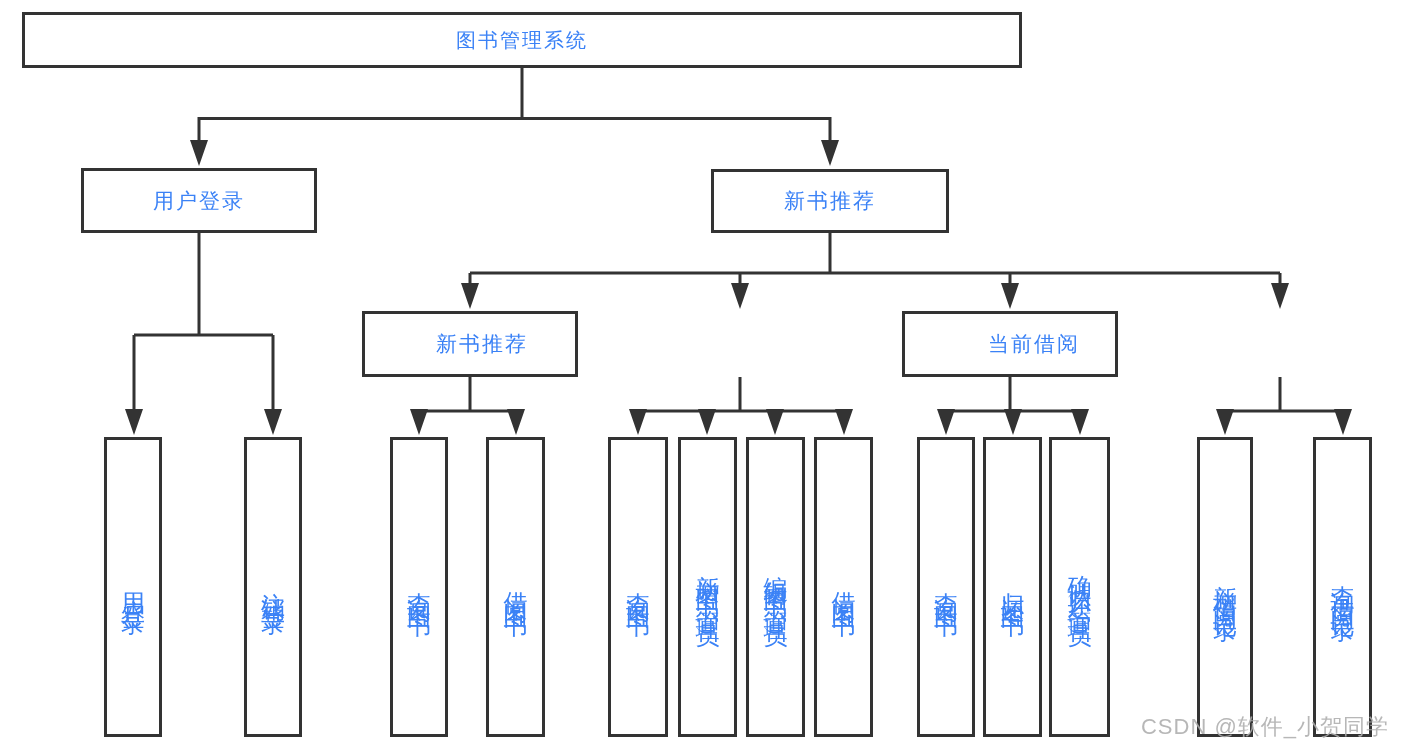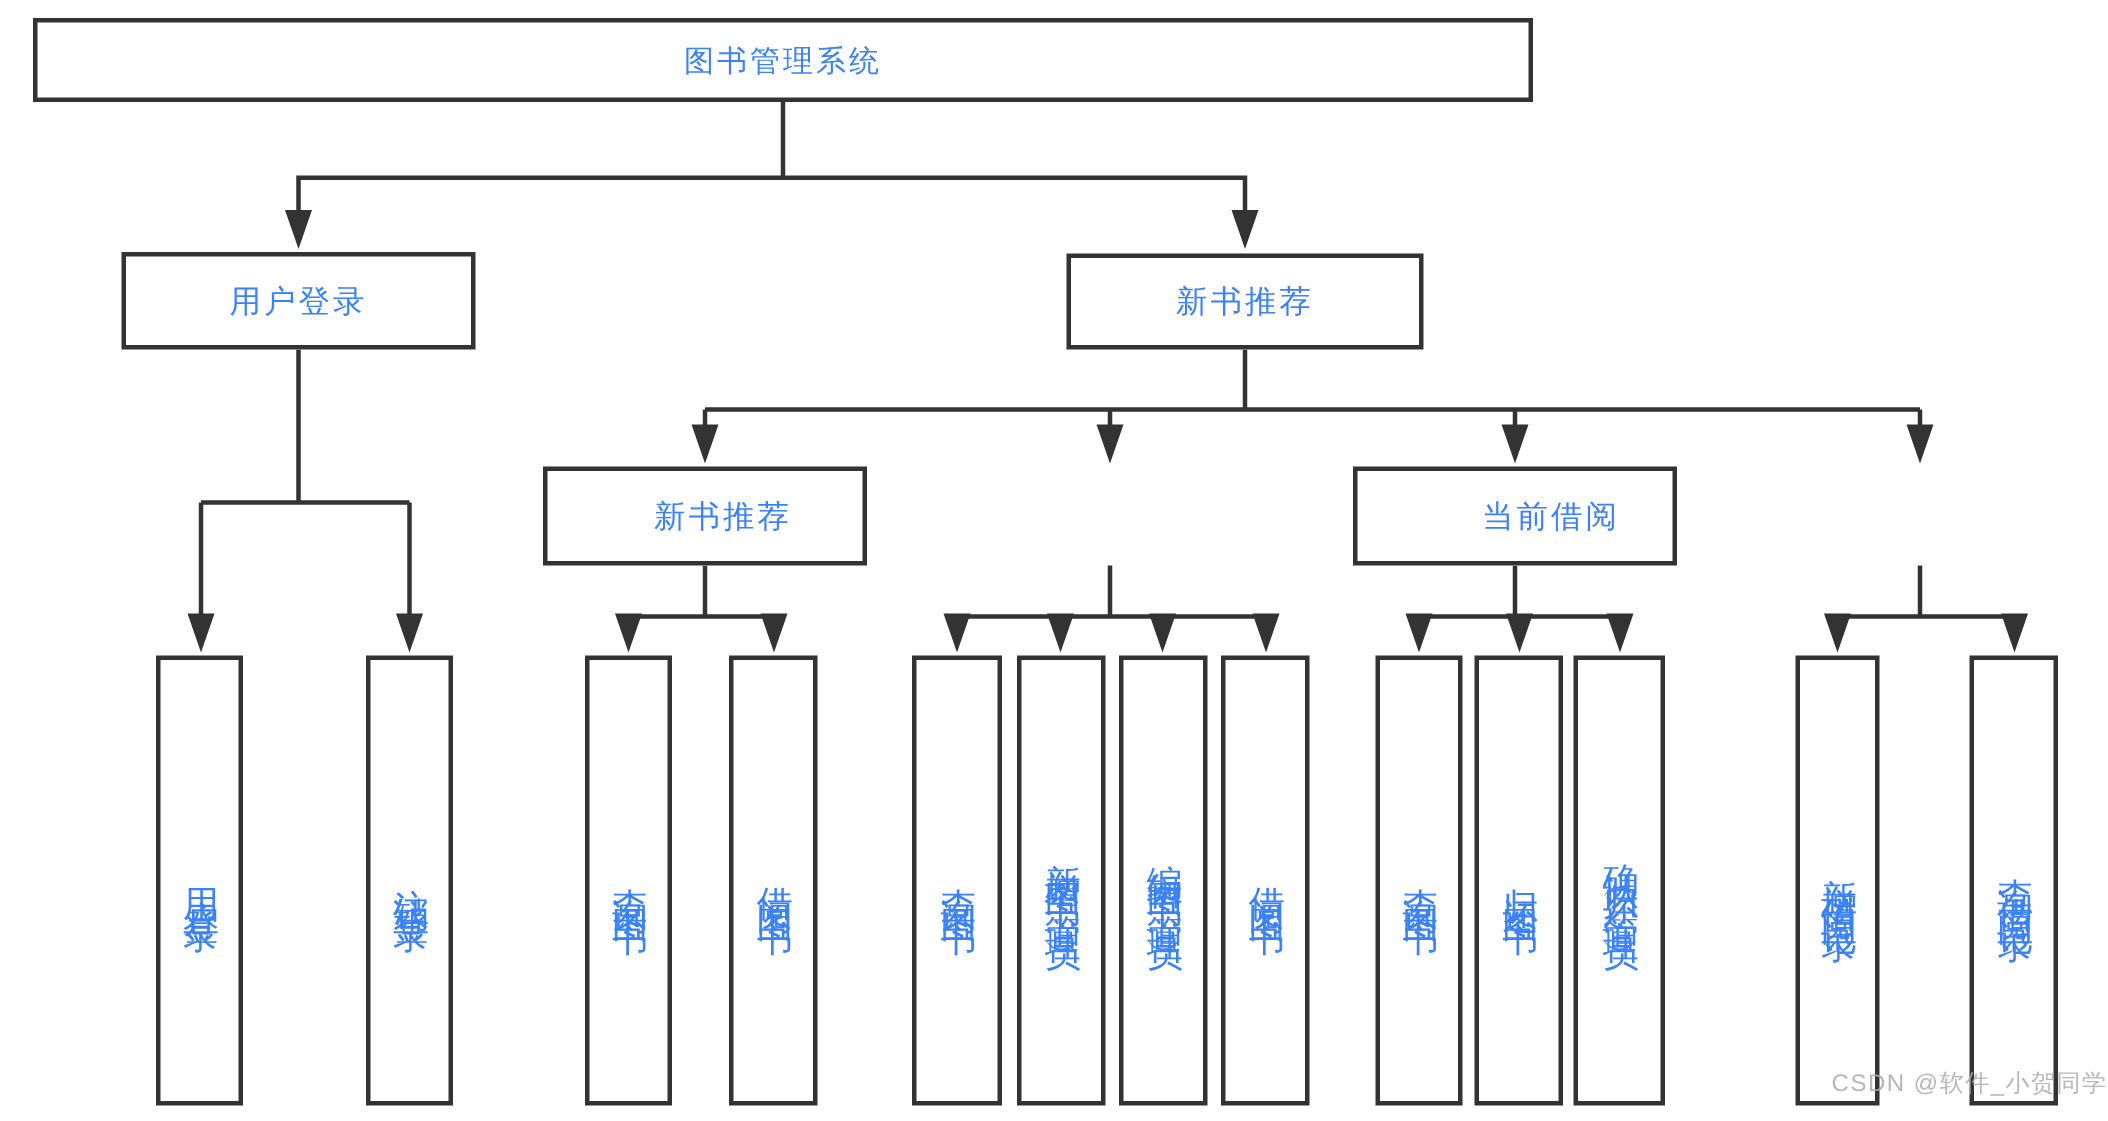--- a/index.html
+++ b/index.html
@@ -41,24 +41,24 @@
   .v-label {
     writing-mode: vertical-rl;
     text-orientation: mixed;
     font-size: 24px;
     letter-spacing: 7px;
     line-height: 1;
     white-space: nowrap;
   }
   .watermark {
     position: absolute;
-    right: 0;
+    right: 16px;
     top: 712px;
     z-index: 5;
-    font-size: 16px;
+    font-size: 22px;
     letter-spacing: 1px;
     color: rgba(173, 173, 173, 0.88);
     white-space: nowrap;
     margin-left: 40px;
   }
 </style>
 </head>
 <body>
 
 <div class="canvas">

